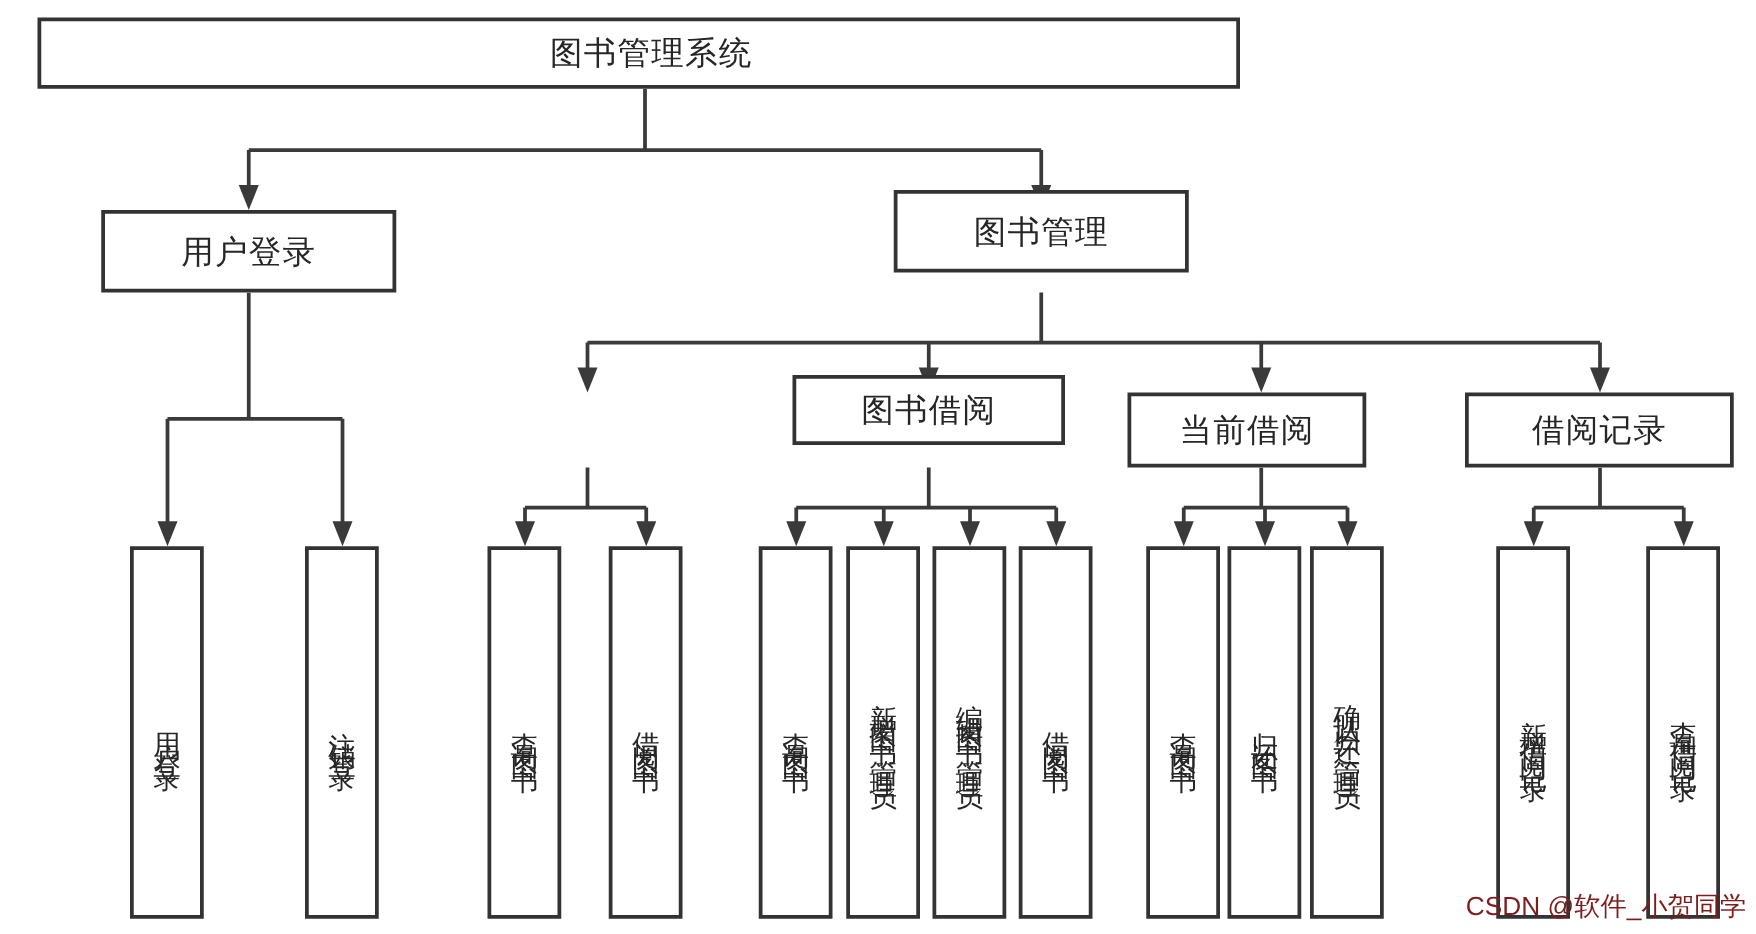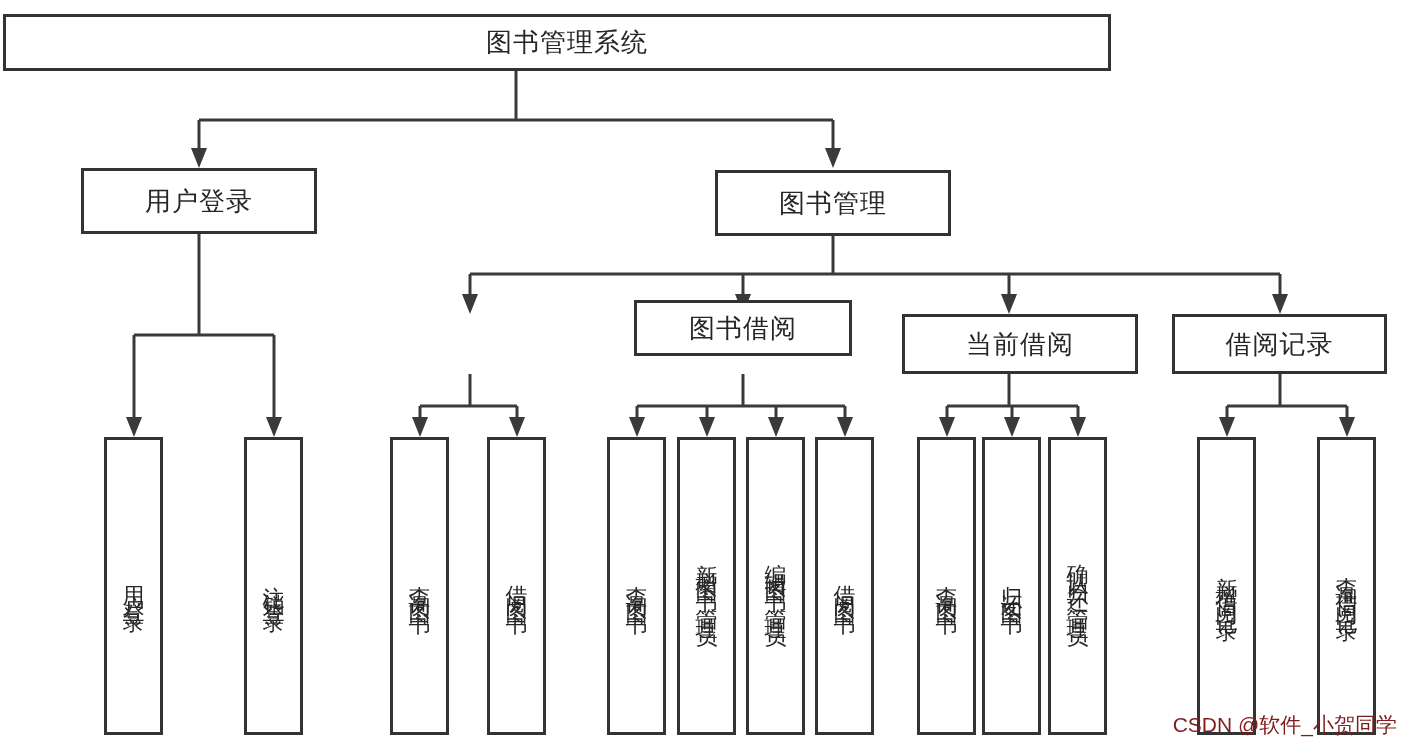--- a/index.html
+++ b/index.html
@@ -145,35 +145,35 @@
     <g>
       <path d="M1280 374 V406"></path>
       <path d="M1227 406 H1347"></path>
       <path d="M1227 406 V419"></path>
       <polygon points="1219,417 1235,417 1227,437"></polygon>
       <path d="M1347 406 V419"></path>
       <polygon points="1339,417 1355,417 1347,437"></polygon>
     </g>
   </svg>
 
-  <div class="hbox" style="left:3px; top:14px; width:1108px; height:57px;padding-left:20px;">
+  <div class="hbox" style="left:30px; top:14px; width:962px; height:57px;padding-left:20px;">
     <span class="hlabel">图书管理系统</span>
   </div>
 
   <div class="hbox" style="left:81px; top:168px; width:236px; height:66px;">
     <span class="hlabel">用户登录</span>
   </div>
-  <div class="hbox" style="left:715px; top:170px; width:236px; height:66px;">
+  <div class="hbox" style="left:715px; top:152px; width:236px; height:66px;">
     <span class="hlabel">图书管理</span>
   </div>
 
   <div class="hbox" style="left:634px; top:300px; width:218px; height:56px;">
     <span class="hlabel">图书借阅</span>
   </div>
-  <div class="hbox" style="left:902px; top:314px; width:236px; height:60px;text-align:right;">
+  <div class="hbox" style="left:902px; top:314px; width:191px; height:60px;text-align:right;">
     <span class="hlabel">当前借阅</span>
   </div>
   <div class="hbox" style="left:1172px; top:314px; width:215px; height:60px;">
     <span class="hlabel">借阅记录</span>
   </div>
 
   <div class="vbox" style="left:104px;">
     <span class="vlabel">用户登录</span>
   </div>
   <div class="vbox" style="left:244px;">

